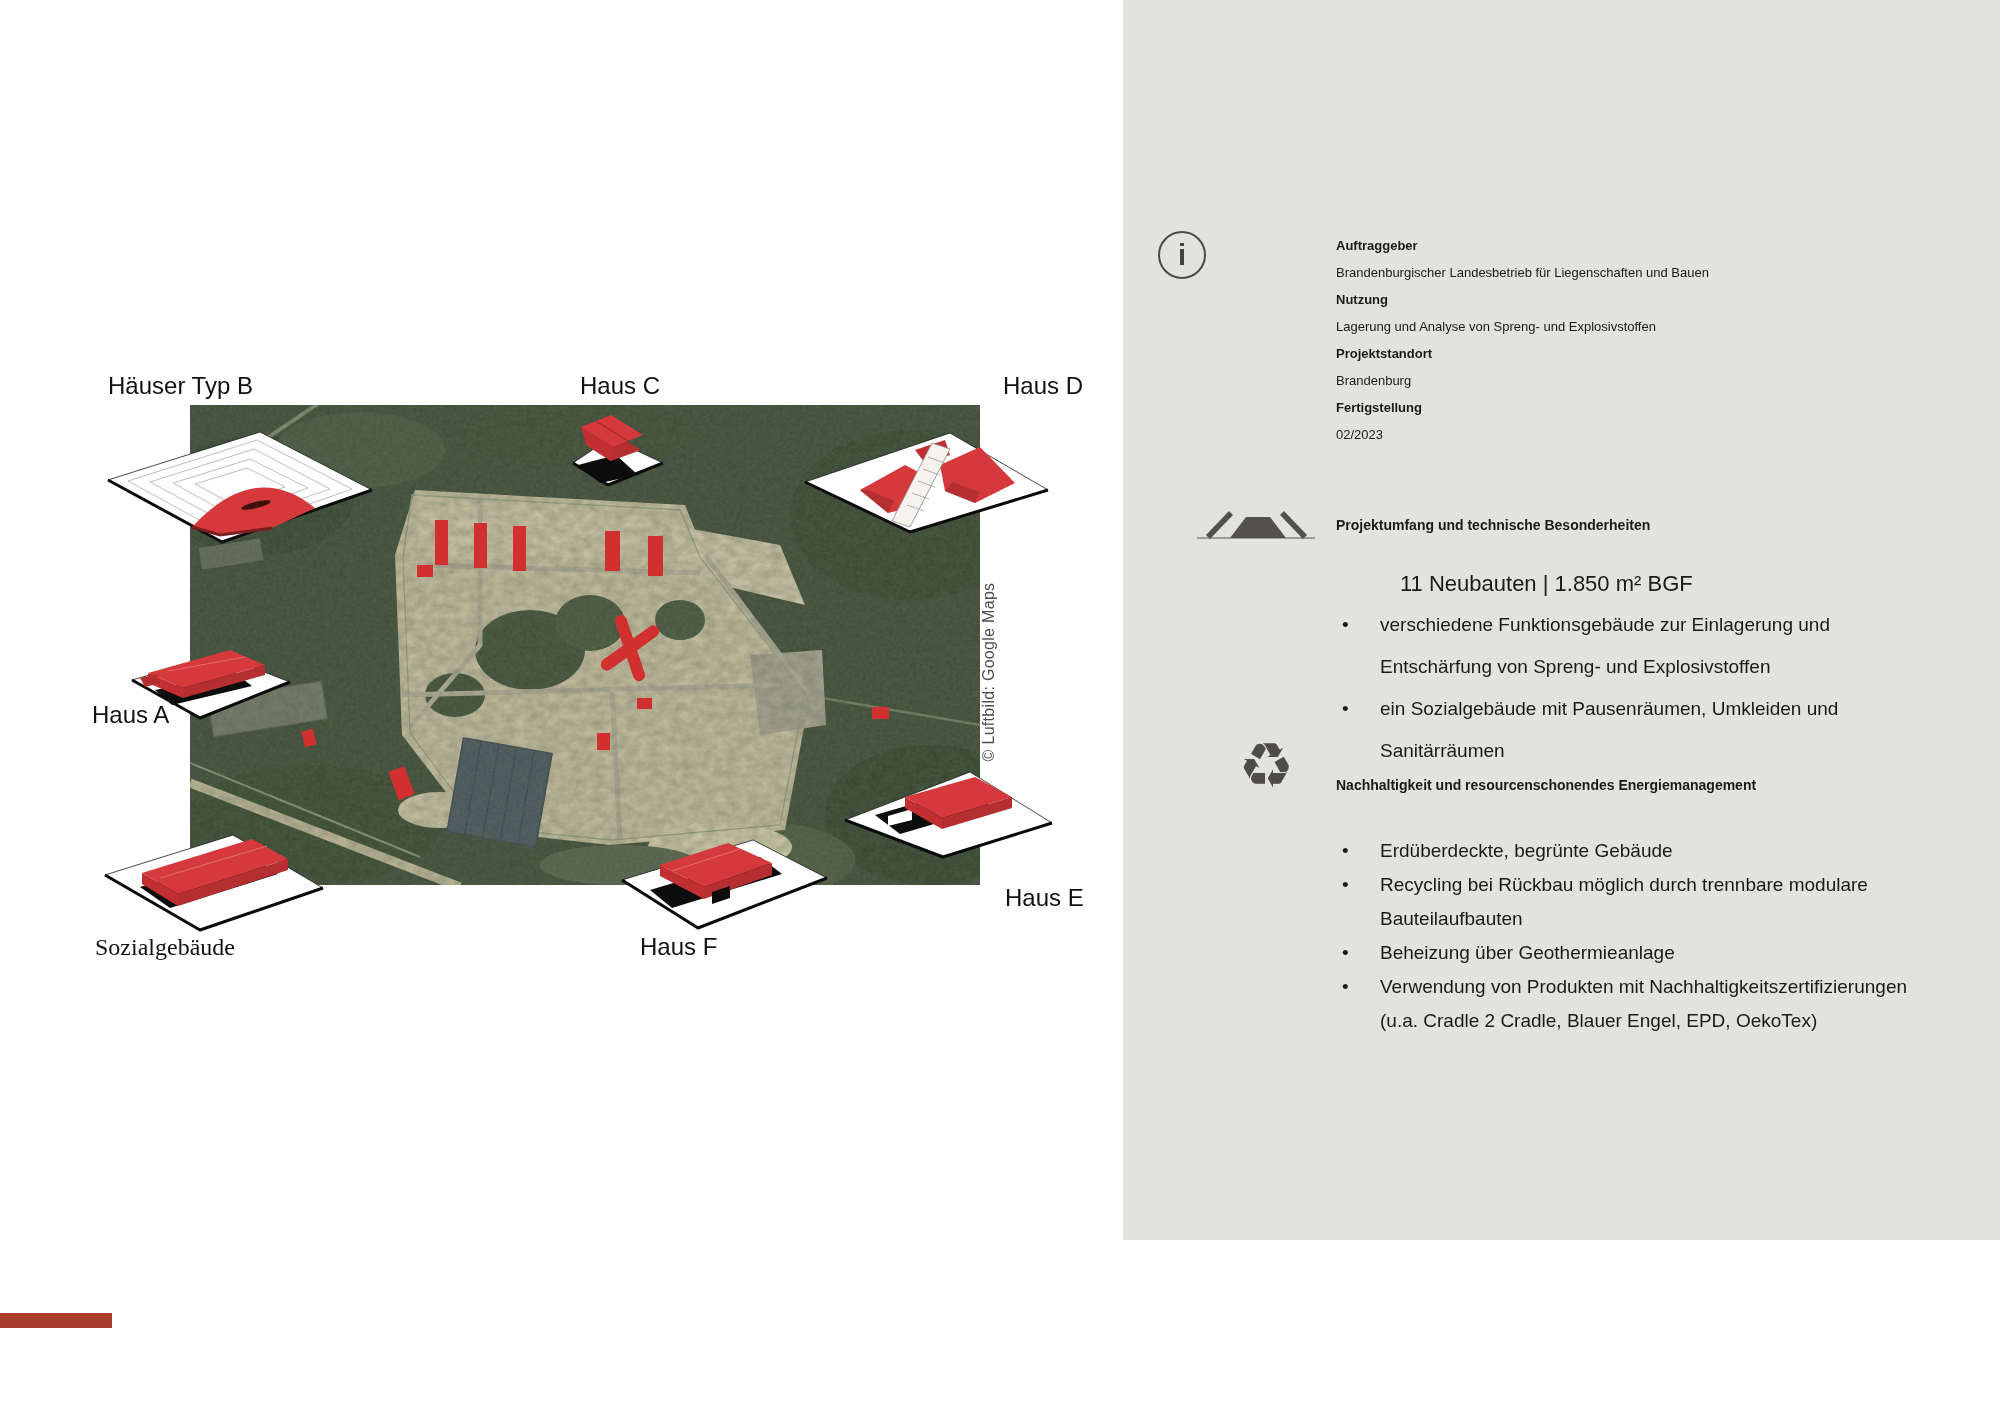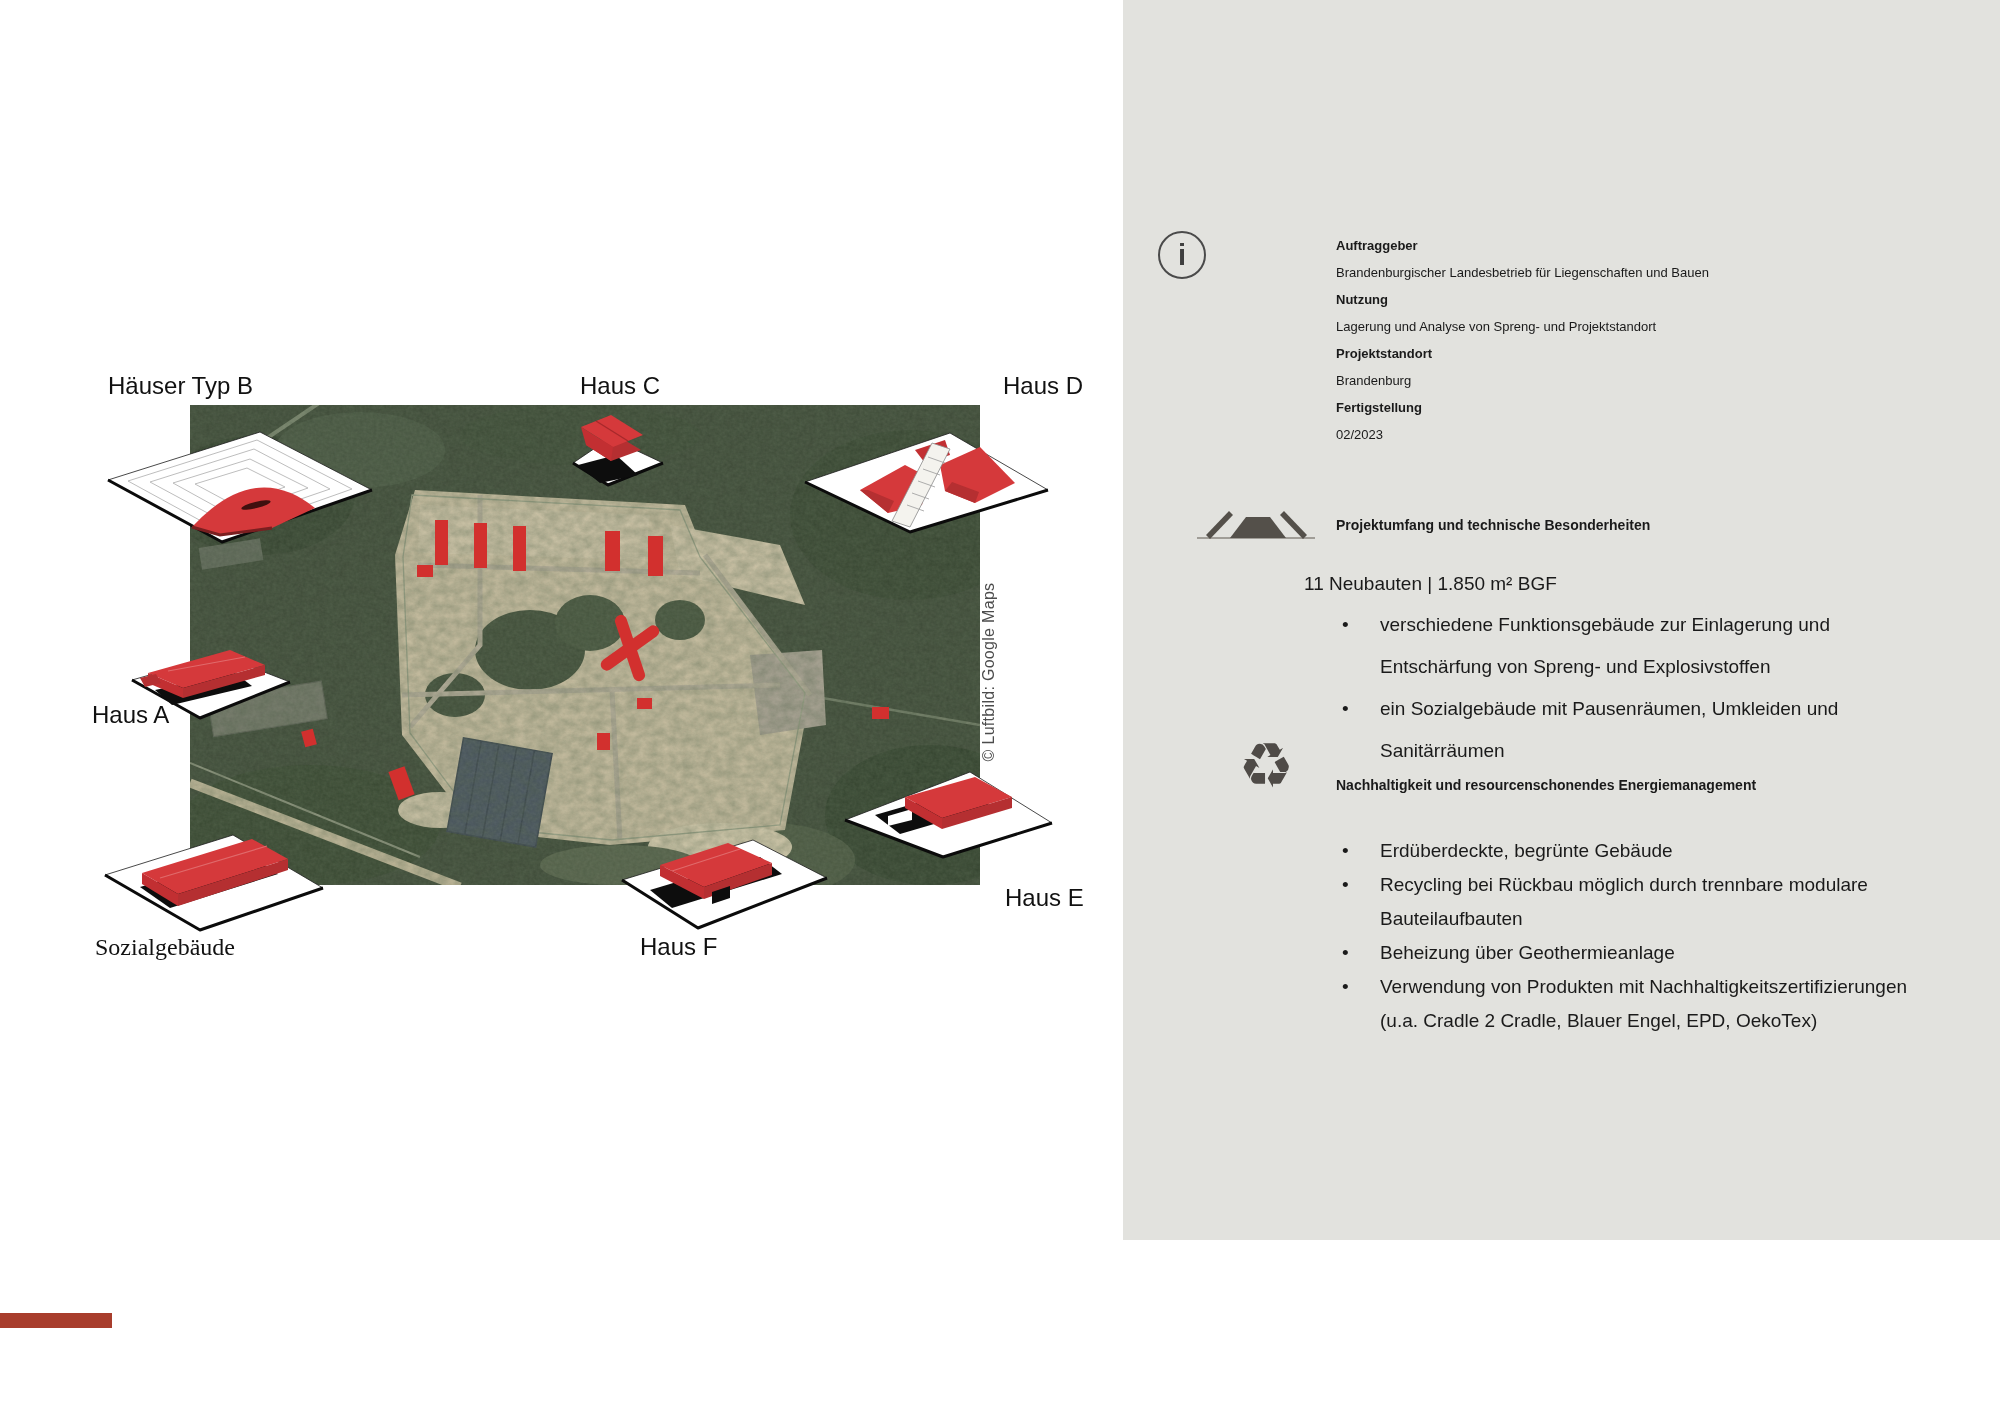--- a/index.html
+++ b/index.html
@@ -26,21 +26,21 @@
     display:flex;align-items:center;justify-content:center;
     font-size:29px;font-weight:600;color:#3f3f3f;background:transparent;
   }
   
   .info-block{position:absolute;left:1336px;top:232px;width:560px;font-size:13px;line-height:27px;}
   .info-label{font-weight:bold;}
 
   .section-title{position:absolute;font-size:14px;font-weight:bold;line-height:25px;}
   #scope-title{left:1336px;top:513px;width:600px;}
   #sustain-title{left:1336px;top:773px;width:620px;}
-  .scope-intro{position:absolute;left:1304px;top:571px;font-size:19px;line-height:25px;}
+  .scope-intro{position:absolute;left:1400px;top:571px;font-size:22px;line-height:25px;}
 
   .bullets{position:absolute;list-style:none;margin:0;padding:0;font-size:19px;}
   #scope-bullets{left:1336px;top:604px;width:580px;line-height:42px;}
   #sustain-bullets{left:1336px;top:834px;width:580px;line-height:34px;}
   .bullets li{position:relative;padding-left:44px;}
   .bullets li::before{content:"\2022";position:absolute;left:6px;}
 
   .scope-icon{position:absolute;left:1194px;top:508px;}
   .recycle-icon{
     position:absolute;left:1234px;top:734px;width:64px;height:64px;
@@ -82,21 +82,21 @@
 <body>
 
 <div class="panel"></div>
 
 <div class="info-icon">i</div>
 
 <div class="info-block">
   <div class="info-label">Auftraggeber</div>
   <div class="info-value">Brandenburgischer Landesbetrieb für Liegenschaften und Bauen</div>
   <div class="info-label">Nutzung</div>
-  <div class="info-value">Lagerung und Analyse von Spreng- und Projektstandort</div>
+  <div class="info-value">Lagerung und Analyse von Spreng- und Explosivstoffen</div>
   <div class="info-label">Projektstandort</div>
   <div class="info-value">Brandenburg</div>
   <div class="info-label">Fertigstellung</div>
   <div class="info-value">02/2023</div>
 </div>
 
 <svg class="scope-icon" width="124" height="36" viewBox="0 0 124 36">
   <line x1="3" y1="30" x2="121" y2="30" stroke="#8a867f" stroke-width="1.6"></line>
   <polygon points="36,30 52,9 76,9 92,30" fill="#54504a"></polygon>
   <line x1="14" y1="29" x2="37" y2="5" stroke="#54504a" stroke-width="5.5"></line>

